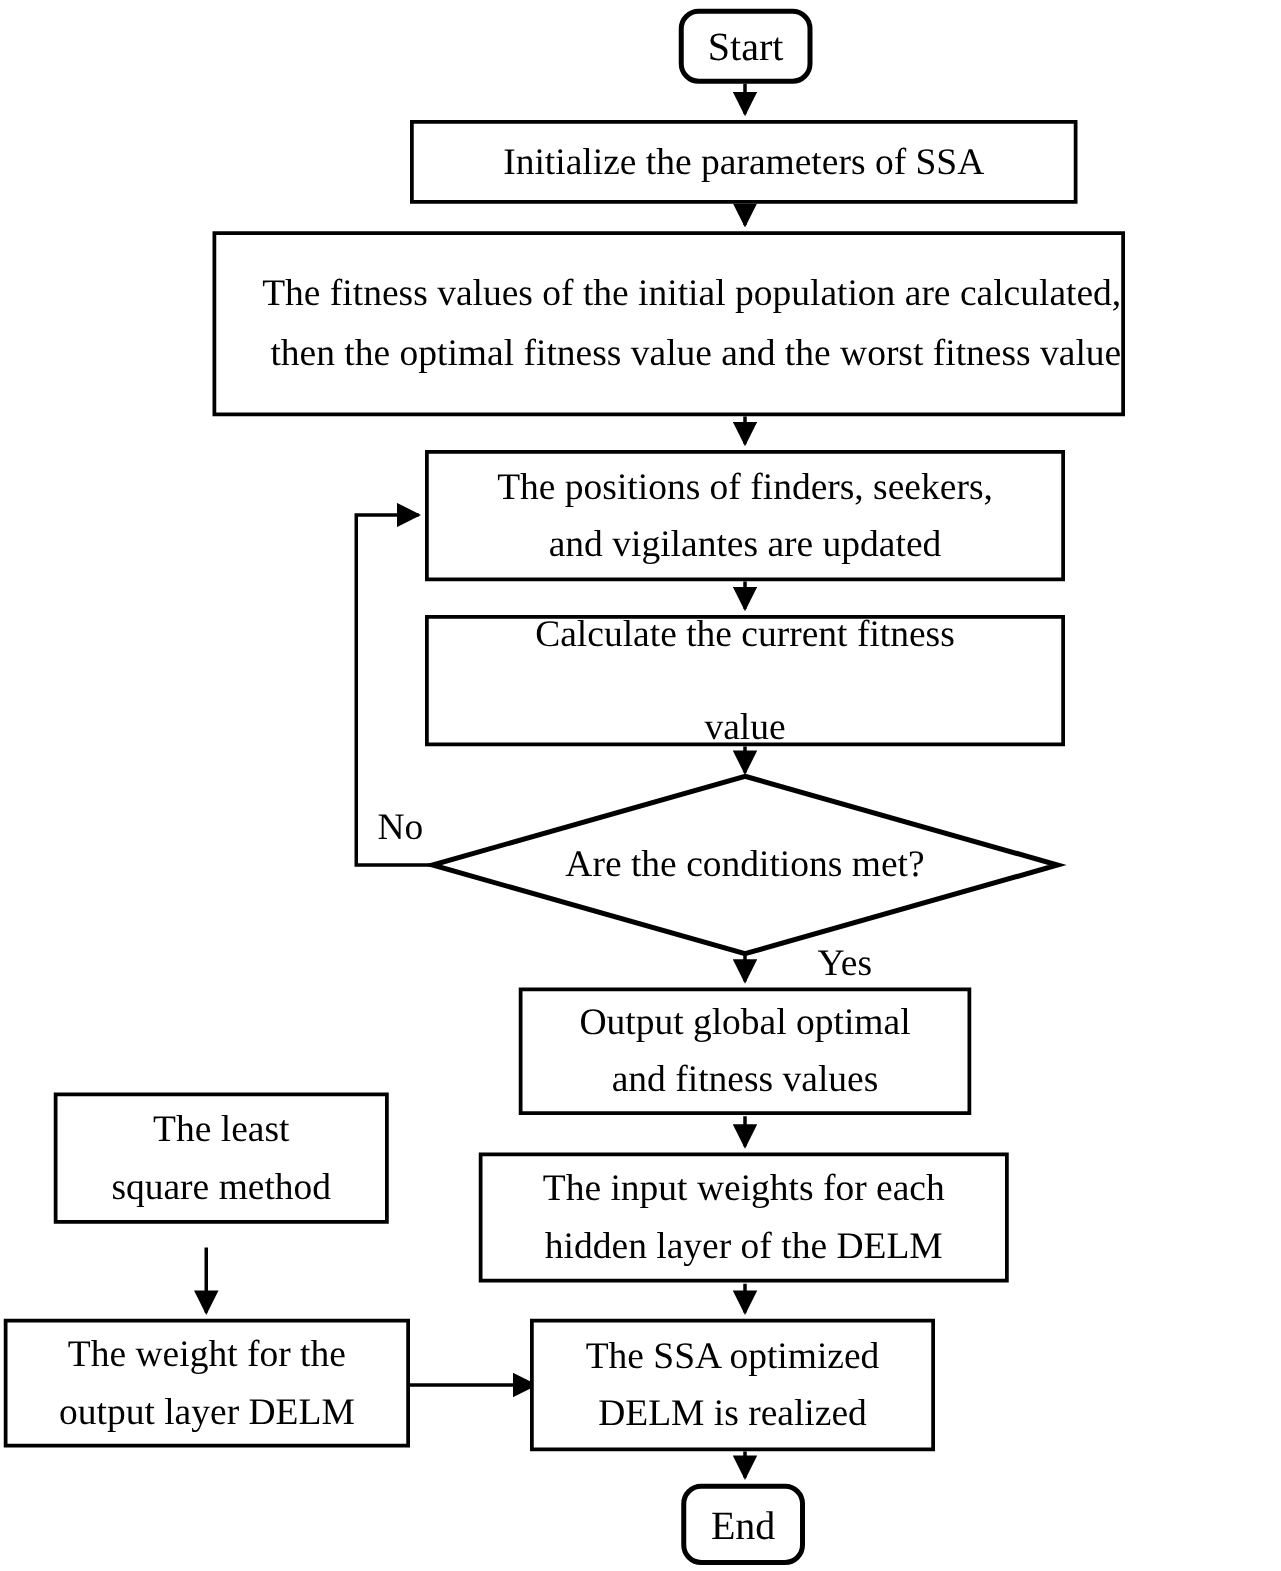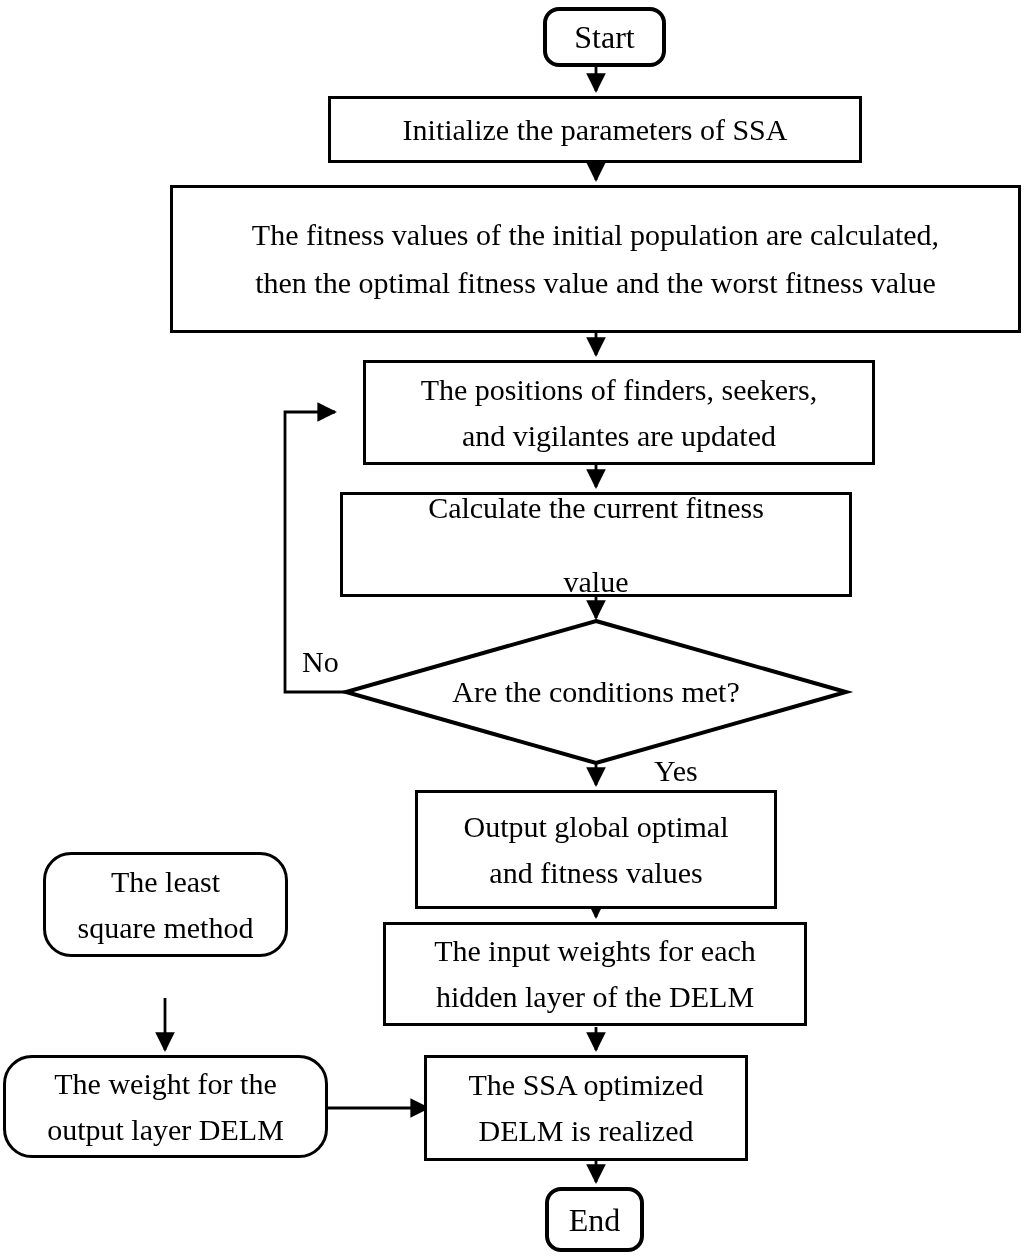--- a/index.html
+++ b/index.html
@@ -67,67 +67,67 @@
       <path d="M 596 893 V 917" marker-end="url(#arr)"></path>
       <path d="M 596 1027 V 1050" marker-end="url(#arr)"></path>
       <path d="M 596 1161 V 1182" marker-end="url(#arr)"></path>
       <path d="M 165 998 V 1050" marker-end="url(#arr)"></path>
       <path d="M 328 1108 H 428" marker-end="url(#arr)"></path>
       <path d="M 346 692 H 285 V 412 H 335" marker-end="url(#arr)"></path>
       <polygon points="596,621 846,692 596,763 346,692" fill="#ffffff" stroke-width="4"></polygon>
     </g>
   </svg>
 
-  <div class="node terminator" style="left:543px; top:7px; width:123px; height:60px;">
+  <div class="node terminator" style="left:543px; top:7px; width:107px; height:60px;">
     <span>Start</span>
   </div>
 
   <div class="node rect" style="left:328px; top:96px; width:534px; height:67px;">
     <span>Initialize the parameters of SSA</span>
   </div>
 
-  <div class="node rect" style="left:170px; top:185px; width:851px; height:148px; line-height:48px;">
+  <div class="node rect" style="left:170px; top:185px; width:730px; height:148px; line-height:48px;align-items:flex-end;">
     <div>The fitness values of the initial population are calculated,</div>
     <div>then the optimal fitness value and the worst fitness value</div>
   </div>
 
-  <div class="node rect" style="left:340px; top:360px; width:512px; height:105px;margin-left:23px;">
+  <div class="node rect" style="left:340px; top:360px; width:512px; height:105px;">
     <div>The positions of finders, seekers,</div>
     <div>and vigilantes are updated</div>
   </div>
 
   <div class="node rect" style="left:340px; top:492px; width:512px; height:105px;gap:28px;">
     <div>Calculate the current fitness</div>
     <div>value</div>
   </div>
 
   <div class="node decision-text" style="left:371px; top:627px; width:450px; height:130px;">
     <span>Are the conditions met?</span>
   </div>
 
   <div class="edge-label" style="left:302px; top:644px;">No</div>
 
   <div class="edge-label" style="left:654px; top:753px;">Yes</div>
 
-  <div class="node rect" style="left:415px; top:790px; width:362px; height:119px;">
+  <div class="node rect" style="left:415px; top:790px; width:362px; height:102px;">
     <div>Output global optimal</div>
     <div>and fitness values</div>
   </div>
 
   <div class="node rect" style="left:383px; top:922px; width:424px; height:104px;">
     <div>The input weights for each</div>
     <div>hidden layer of the DELM</div>
   </div>
 
-  <div class="node rect" style="left:43px; top:852px; width:245px; height:105px;border-radius:28px;">
+  <div class="node rect" style="left:43px; top:874px; width:268px; height:105px;">
     <div>The least</div>
     <div>square method</div>
   </div>
 
-  <div class="node rect" style="left:3px; top:1055px; width:325px; height:103px;border-radius:29px;">
+  <div class="node rect" style="left:3px; top:1055px; width:325px; height:103px;">
     <div>The weight for the</div>
     <div>output layer DELM</div>
   </div>
 
   <div class="node rect" style="left:424px; top:1055px; width:324px; height:106px;">
     <div>The SSA optimized</div>
     <div>DELM is realized</div>
   </div>
 
   <div class="node terminator" style="left:545px; top:1187px; width:99px; height:65px;">

